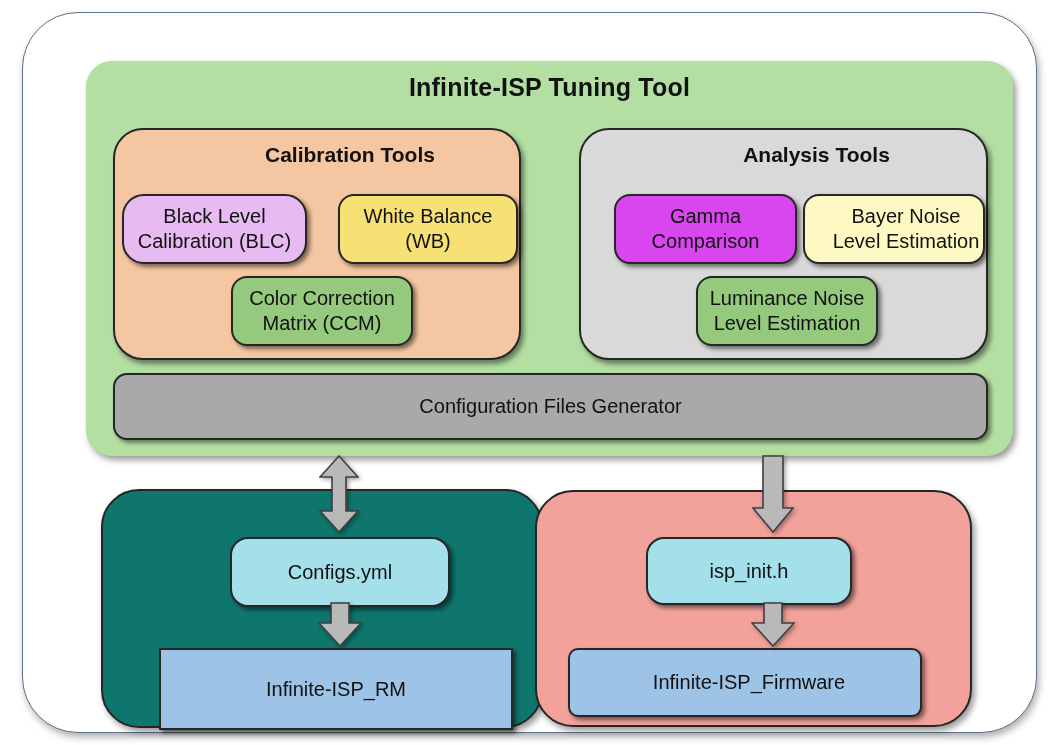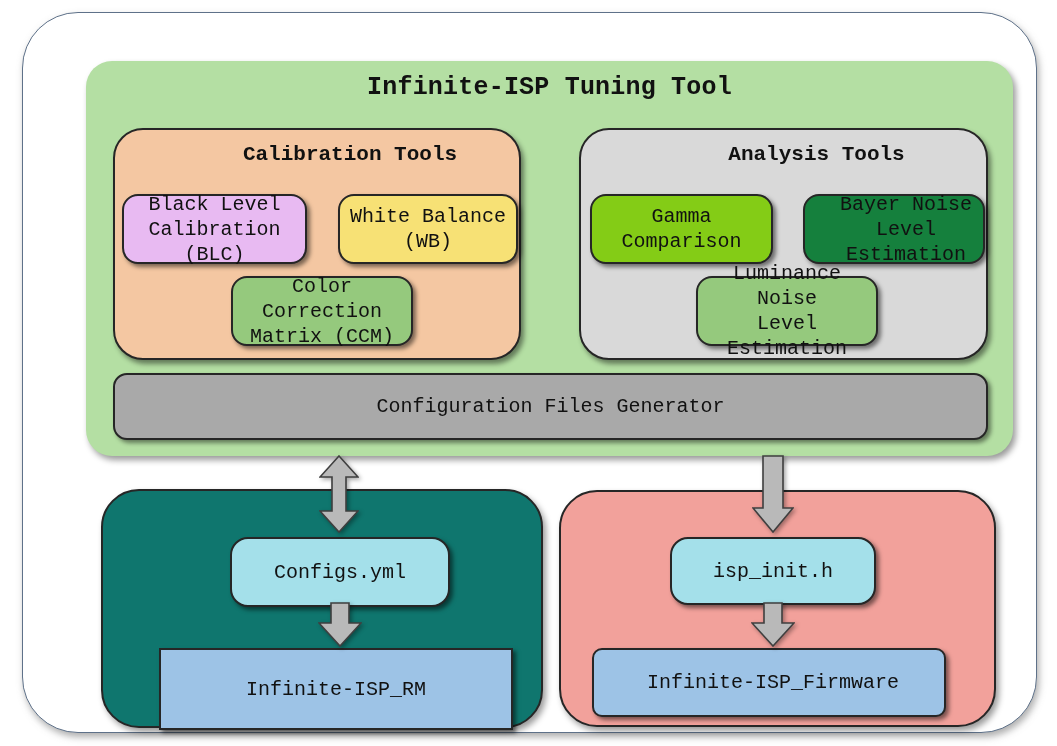--- a/index.html
+++ b/index.html
@@ -3,21 +3,21 @@
 <meta charset="utf-8">
 <style>
   html,body { margin:0; padding:0; background:#ffffff; }
   .stage {
     position:relative; width:1057px; height:746px; overflow:hidden;
     background:#ffffff; font-family:"Liberation Sans", sans-serif; color:#111;
   }
   .frame {
     position:absolute; left:22px; top:12px; width:1015px; height:721px;
     background:#ffffff; border:1.5px solid #5e7189; border-radius:56px;
-    box-shadow:2px 4px 7px rgba(110,110,110,0.55); box-sizing:border-box;font-family:Liberation Mono, monospace;
+    box-shadow:2px 4px 7px rgba(110,110,110,0.55); box-sizing:border-box;
   }
   .green-panel {
     position:absolute; left:63px; top:48px; width:927px; height:395px;
     border-radius:26px; box-shadow:3px 4px 6px rgba(0,0,0,0.40);
   }
   .panel-title {
     position:absolute; top:12px; left:0; width:100%; text-align:center;
     font-size:25px; font-weight:700; letter-spacing:0.2px;
   }
   .sub-panel {
@@ -49,21 +49,21 @@
     position:absolute; left:27px; top:312px; width:875px; height:67px;
     border:2px solid #262626; border-radius:14px; box-sizing:border-box;
     display:flex; align-items:center; justify-content:center; font-size:20px;
     box-shadow:3px 3px 4px rgba(0,0,0,0.45);
   }
   .red-panel {
     position:absolute; border:2px solid #262626; border-radius:38px;
     box-sizing:border-box; box-shadow:3px 4px 6px rgba(0,0,0,0.40);
   }
   .red-panel.left  { left:78px;  top:476px; width:442px; height:239px; }
-  .red-panel.right { left:536px; top:477px; width:437px; height:237px; }
+  .red-panel.right { left:512px; top:477px; width:437px; height:237px; }
   .node.file-left   { left:127px; top:46px;  width:220px; height:70px; border-radius:18px; }
   .node.repo-left   { left:56px;  top:157px; width:354px; height:82px; border-radius:0; }
   .node.file-right  { left:109px; top:45px;  width:206px; height:68px; border-radius:18px; }
   .node.repo-right  { left:31px;  top:156px; width:354px; height:69px; border-radius:10px;padding-left:8px; }
   .arrow {
     position:absolute; filter:drop-shadow(2px 2px 2px rgba(0,0,0,0.35));
   }
   .arrow.dbl   { left:296px; top:442px; }
   .arrow.big   { left:729px; top:442px; }
   .arrow.sm-l  { left:295px; top:589px; }
@@ -73,33 +73,33 @@
 <body>
 
 <div class="stage">
   <div class="frame">
 
     <div class="green-panel" style="background: rgb(180, 223, 163);">
       <div class="panel-title">Infinite-ISP Tuning Tool</div>
 
       <div class="sub-panel calibration" style="background: rgb(244, 199, 162);">
         <div class="sub-title">Calibration Tools</div>
-        <div class="node blc" style="background: rgb(232, 186, 242);">Black Level
+        <div class="node blc" style="background: rgb(232, 186, 242); border-radius: 22px;">Black Level
 Calibration (BLC)</div>
         <div class="node ccm" style="background: rgb(149, 201, 125);">Color Correction
 Matrix (CCM)</div>
         <div class="node wb" style="background: rgb(247, 225, 117);">White Balance
 (WB)</div>
       </div>
 
       <div class="sub-panel analysis" style="background: rgb(217, 217, 217);">
         <div class="sub-title">Analysis Tools</div>
-        <div class="node gamma" style="background: #84cc16;">Gamma
+        <div class="node gamma" style="background: #d946ef; margin-left: 24px;">Gamma
 Comparison</div>
-        <div class="node bayer" style="background: #15803d; padding-left: 24px;">Bayer Noise
+        <div class="node bayer" style="background: #fef9c3; padding-left: 24px;">Bayer Noise
 Level Estimation</div>
         <div class="node luminance" style="background: rgb(149, 201, 125);">Luminance Noise
 Level Estimation</div>
       </div>
 
       <div class="gen-bar" style="background: rgb(169, 169, 169);">Configuration Files Generator</div>
     </div>
 
     <div class="red-panel left" style="background: #0f766e;">
       <div class="node file-left" style="background: rgb(164, 224, 234);">Configs.yml</div>

